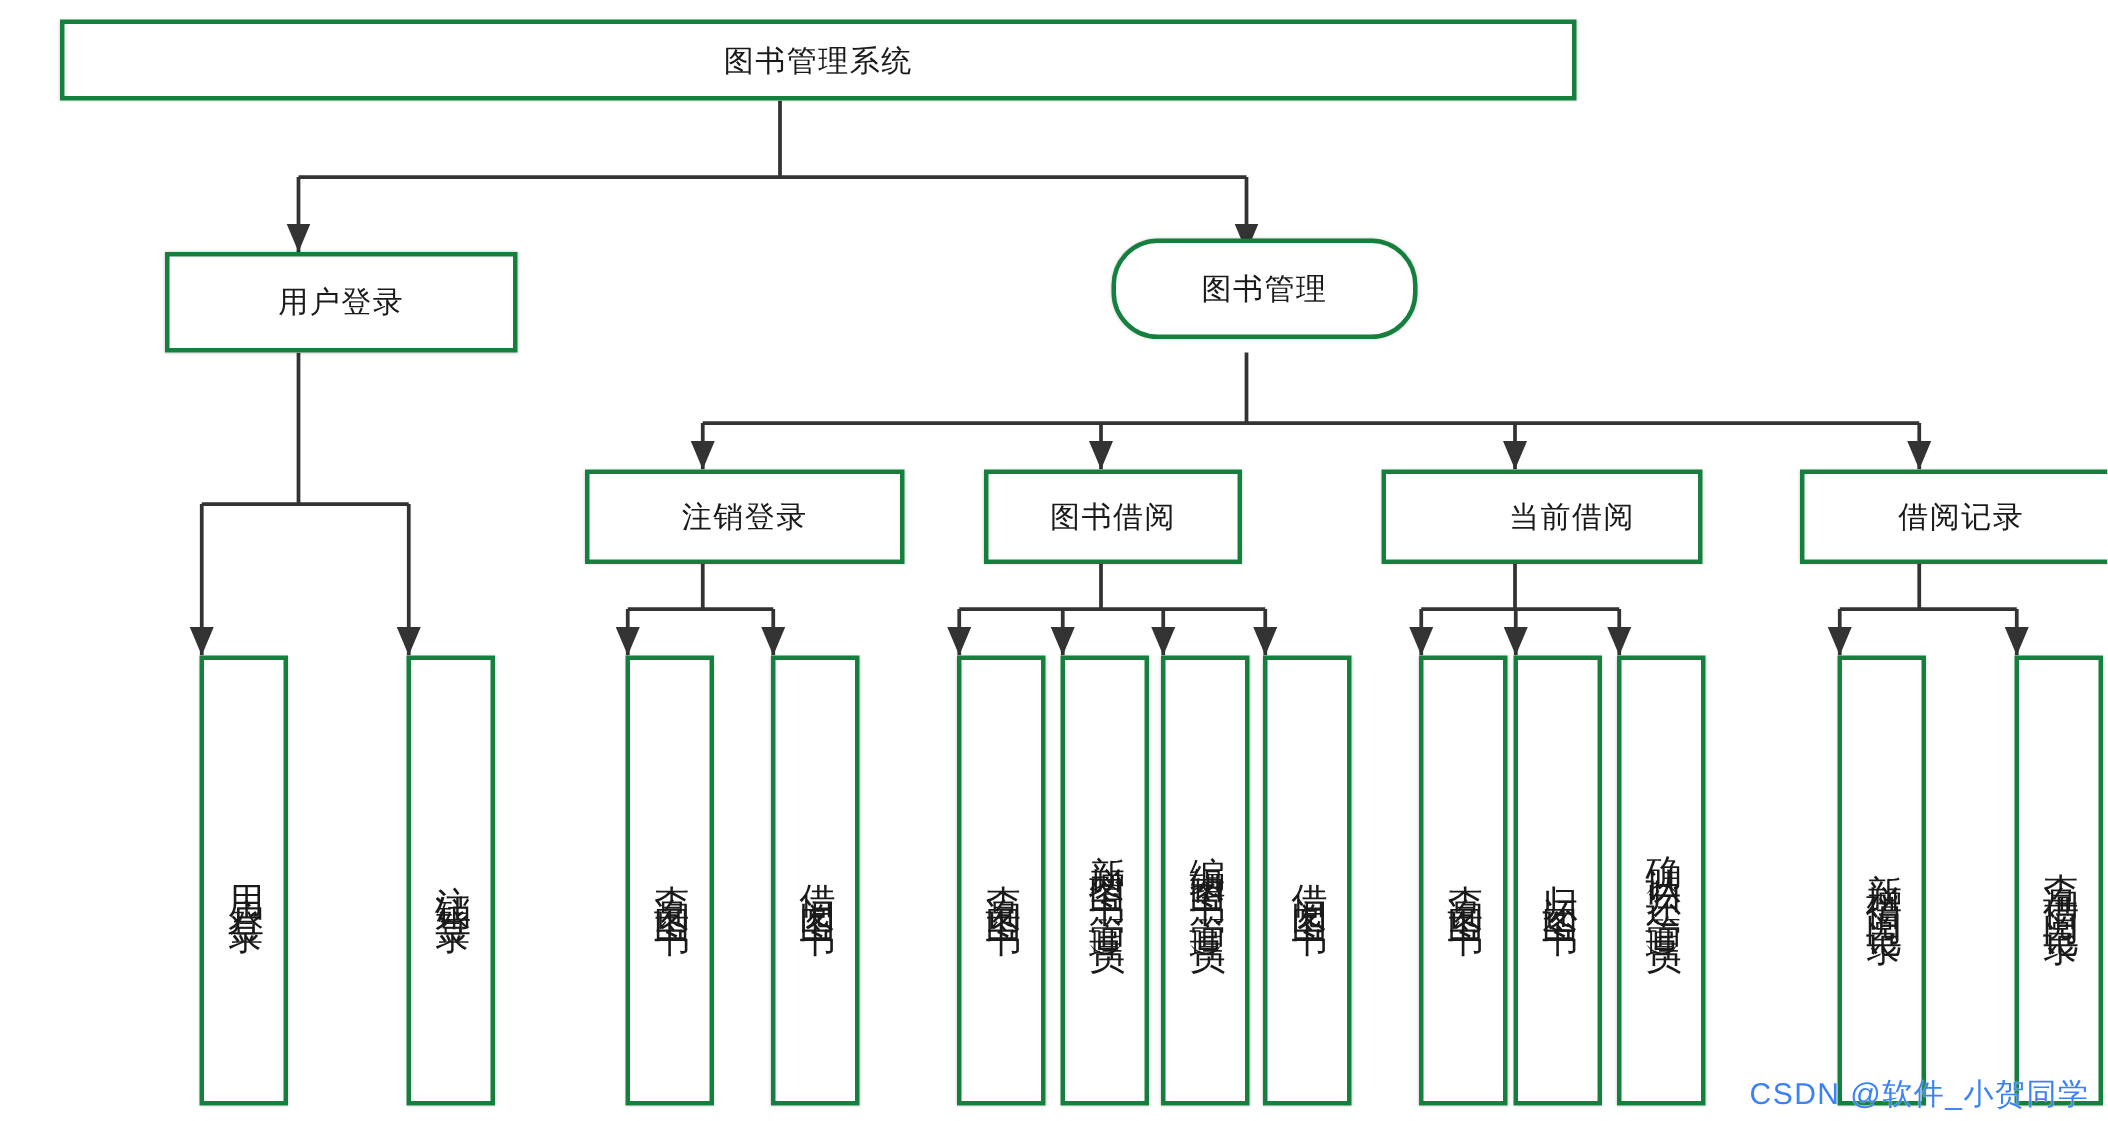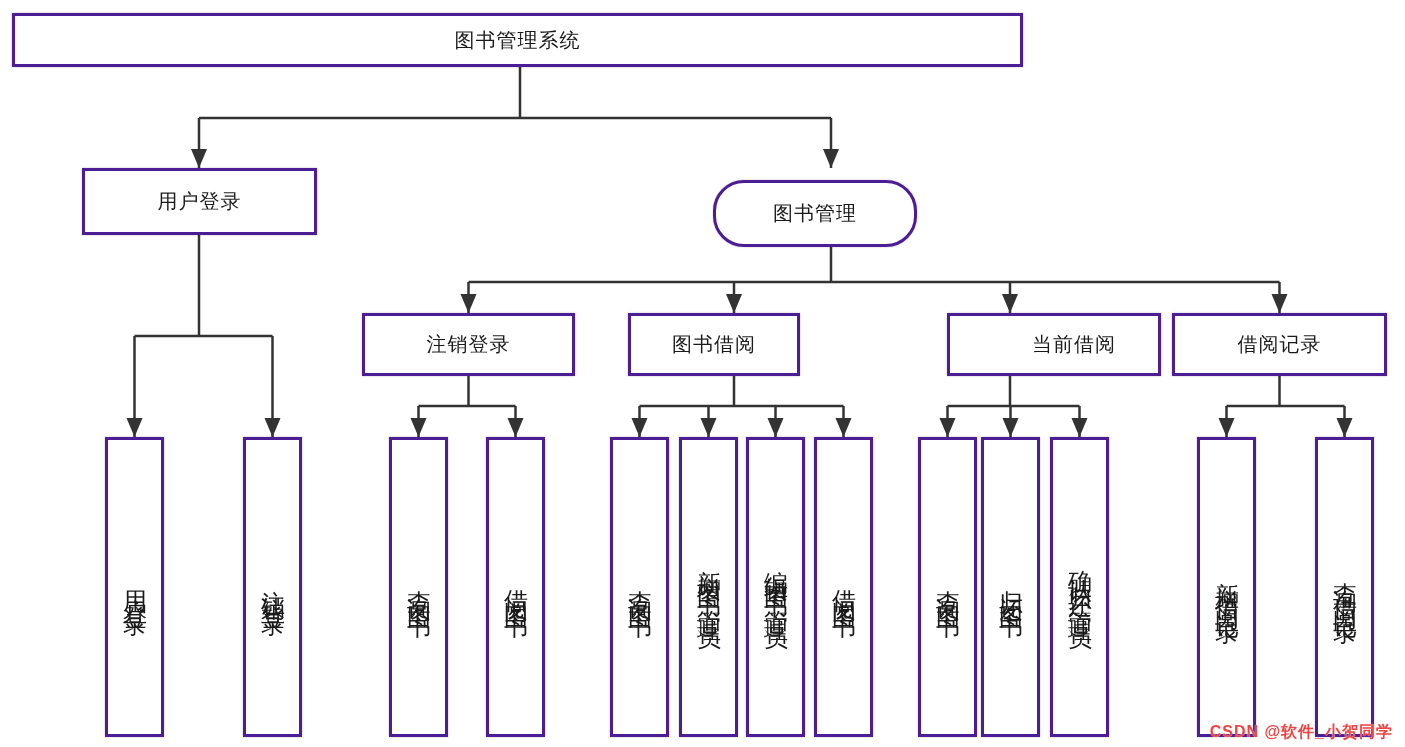--- a/index.html
+++ b/index.html
@@ -8,46 +8,46 @@
     width:1405px;height:747px;
     background:#ffffff;
     font-family:"Liberation Sans", sans-serif;
     color:#1a1a1a;
     overflow:hidden;
   }
   .wires{position:absolute;left:0;top:0;}
   .box{
     position:absolute;
     box-sizing:border-box;
-    border:3px solid #4c1d95;
+    border:3px solid #15803d;
     background:#ffffff;
     box-shadow:0 0 2px rgba(0,0,0,0.25);
     display:flex;align-items:center;justify-content:center;
     font-size:20px;
     letter-spacing:1px;
     white-space:nowrap;
+    margin-left:28px;
   }
   .v{
     display:block;
     writing-mode:vertical-rl;
     text-orientation:mixed;
     text-align:center;
     line-height:51px;          
     font-size:24px;
     letter-spacing:8px;
     white-space:nowrap;
   }
   .watermark{
     position:absolute;
     right:12px;bottom:4px;
-    font-size:16px;
-    color:#ef4444;
+    font-size:20px;
+    color:#3b82f6;
     letter-spacing:1px;
     text-shadow:0 0 1px #ffffff;
-    font-weight:bold;
   }
 </style>
 </head>
 <body>
 
 <div class="canvas">
 
   <svg class="wires" width="1405" height="747" viewBox="0 0 1405 747">
     <defs>
       <marker id="arw" markerUnits="userSpaceOnUse" markerWidth="20" markerHeight="18" refX="19" refY="8" orient="auto">
@@ -94,25 +94,25 @@
       <path d="M1279.5 376 V406"></path>
       <path d="M1226.5 406 H1344.5"></path>
       <path d="M1226.5 406 V437" marker-end="url(#arw)"></path>
       <path d="M1344.5 406 V437" marker-end="url(#arw)"></path>
     </g>
   </svg>
 
   <div class="box" style="left:12px;top:13px;width:1011px;height:54px;">图书管理系统</div>
 
   <div class="box" style="left:82px;top:168px;width:235px;height:67px;">用户登录</div>
-  <div class="box" style="left:713px;top:180px;width:204px;height:67px;border-radius:31px;">图书管理</div>
+  <div class="box" style="left:713px;top:159px;width:204px;height:67px;border-radius:31px;">图书管理</div>
 
   <div class="box" style="left:362px;top:313px;width:213px;height:63px;">注销登录</div>
   <div class="box" style="left:628px;top:313px;width:172px;height:63px;">图书借阅</div>
-  <div class="box" style="left:947px;top:313px;width:214px;height:63px;padding-left:40px;">当前借阅</div>
+  <div class="box" style="left:893px;top:313px;width:214px;height:63px;padding-left:40px;">当前借阅</div>
   <div class="box" style="left:1172px;top:313px;width:215px;height:63px;">借阅记录</div>
 
   <div class="box v" style="left:105px;top:437px;width:59px;height:300px;">用户登录</div>
   <div class="box v" style="left:243px;top:437px;width:59px;height:300px;">注销登录</div>
 
   <div class="box v" style="left:389px;top:437px;width:59px;height:300px;">查询图书</div>
   <div class="box v" style="left:486px;top:437px;width:59px;height:300px;">借阅图书</div>
 
   <div class="box v" style="left:610px;top:437px;width:59px;height:300px;">查询图书</div>
   <div class="box v" style="left:679px;top:437px;width:59px;height:300px;">新增图书（管理员）</div>

